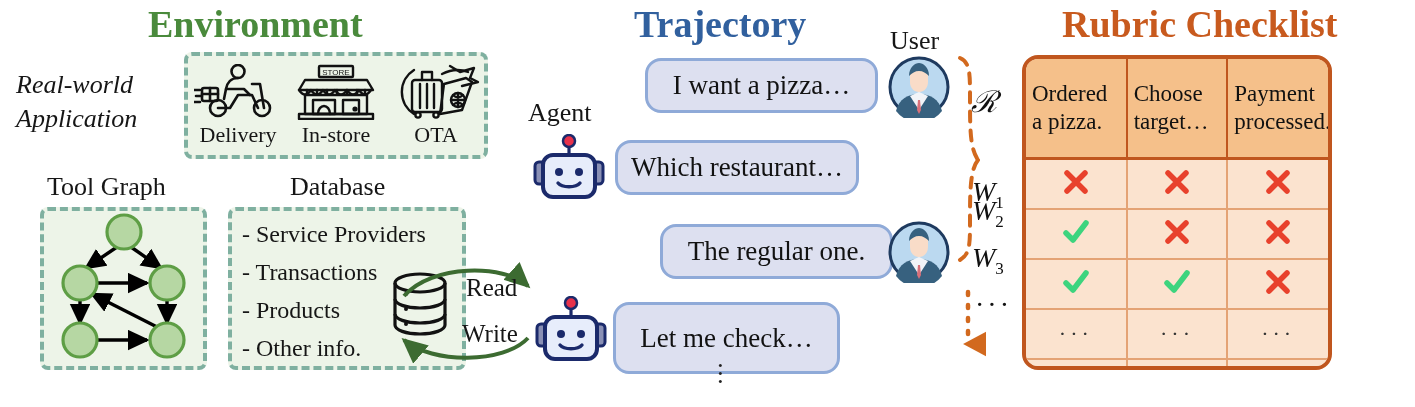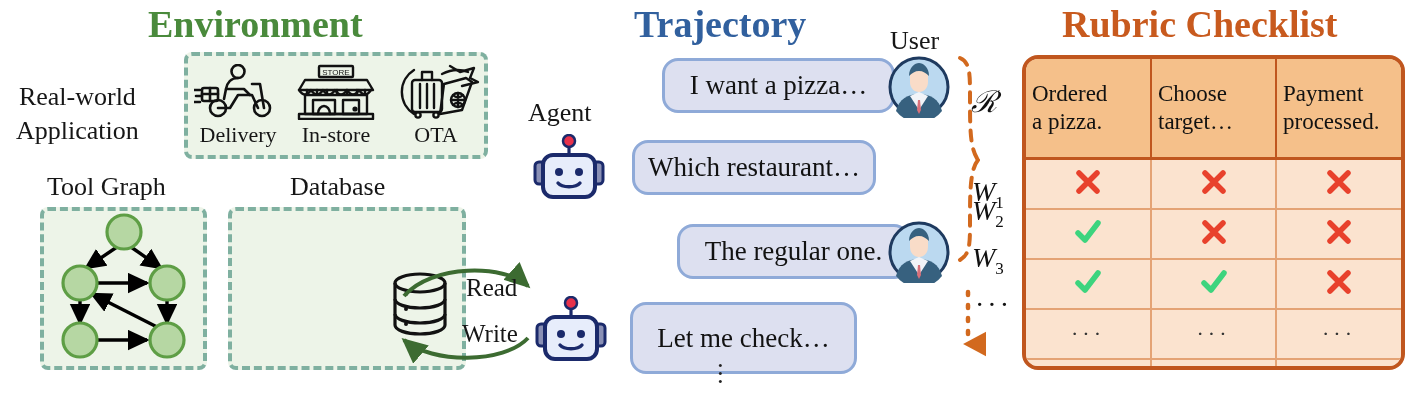--- a/index.html
+++ b/index.html
@@ -33,21 +33,21 @@
     border-radius: 8px;
     box-sizing: border-box;
   }
   #app-box   { left: 184px; top: 52px;  width: 304px; height: 107px; }
   #graph-box { left: 40px;  top: 207px; width: 167px; height: 163px; }
   #db-box    { left: 228px; top: 207px; width: 238px; height: 163px; }
 
   .plain-label {
     font-size: 26px; color: #161616; white-space: nowrap;
   }
-  #label-realworld  { left: 16px;  top: 80px; line-height: 34px; text-align: center;}
+  #label-realworld  { left: 16px;  top: 68px; line-height: 34px; text-align: left; font-style: italic;}
   #label-toolgraph  { left: 47px;  top: 172px; }
   #label-database   { left: 290px; top: 172px; }
 
   
   .app-item {
     position: absolute; top: 8px;
     width: 96px; text-align: center;
   }
   .app-item .glyph { display:block; height: 56px; }
   .app-item .cap {
@@ -78,21 +78,20 @@
     position: absolute;
     background: #DDE0F0;
     border: 3px solid #8FAAD8;
     border-radius: 16px;
     box-sizing: border-box;
     font-size: 27px;
     color: #121212;
     display: flex; align-items: center; justify-content: center;
     white-space: nowrap;
     padding: 0 16px;
-    margin-left: 17px;
   }
   #bubble-1 { left: 645px; top: 58px;  width: 233px; height: 55px; }
   #bubble-2 { left: 615px; top: 140px; width: 244px; height: 55px; }
   #bubble-3 { left: 660px; top: 224px; width: 233px; height: 55px; }
   #bubble-4 { left: 613px; top: 302px; width: 227px; height: 72px; }
 
   .role-label {
     position: absolute; font-size: 26px; color: #161616; white-space: nowrap;
   }
   #label-agent { left: 528px; top: 98px; }
@@ -127,21 +126,21 @@
   #lbl-W1 { left: 972px; top: 148px; margin-top: 28px; }
   #lbl-W2 { left: 972px; top: 195px; }
   #lbl-W3 { left: 972px; top: 242px; }
   #lbl-Wd { left: 975px; top: 289px; font-style: normal; letter-spacing: 3px;}
   #lbl-Wn { left: 1020px; top: 330px; margin-left: 36px; }
 
   
   #rubric-table {
     position: absolute;
     left: 1022px; top: 55px;
-    width: 383px; height: 315px;
+    width: 310px; height: 315px;
     border: 4px solid #C0561E;
     border-radius: 16px;
     box-sizing: border-box;
     overflow: hidden;
     background: #FBE3CF;
   }
   #rubric-table table {
     border-collapse: collapse;
     width: 100%; height: 100%;
     table-layout: fixed;
@@ -271,20 +270,26 @@
       <circle cx="123" cy="72" r="17"></circle>
       <circle cx="36" cy="129" r="17"></circle>
       <circle cx="123" cy="129" r="17"></circle>
     </g>
   </svg>
 </div>
 
 <div class="abs plain-label" id="label-database">Database</div>
 
 <div class="abs dashed-green" id="db-box">
+  <div class="db-list">
+    <div>- Service Providers</div>
+    <div>- Transactions</div>
+    <div>- Products</div>
+    <div>- Other info.</div>
+  </div>
   <span class="abs" style="left:158px; top:60px;">
     <svg width="60" height="66" viewBox="0 0 60 66" fill="none" stroke="#111" stroke-width="3.2">
       <ellipse cx="30" cy="12" rx="25" ry="9"></ellipse>
       <path d="M5 12v42c0 5 11 9 25 9s25-4 25-9V12"></path>
       <path d="M5 28c0 5 11 9 25 9s25-4 25-9"></path>
       <path d="M5 43c0 5 11 9 25 9s25-4 25-9"></path>
       <circle cx="16" cy="23" r="2" fill="#111" stroke="none"></circle>
       <circle cx="16" cy="38" r="2" fill="#111" stroke="none"></circle>
       <circle cx="16" cy="53" r="2" fill="#111" stroke="none"></circle>
     </svg>

